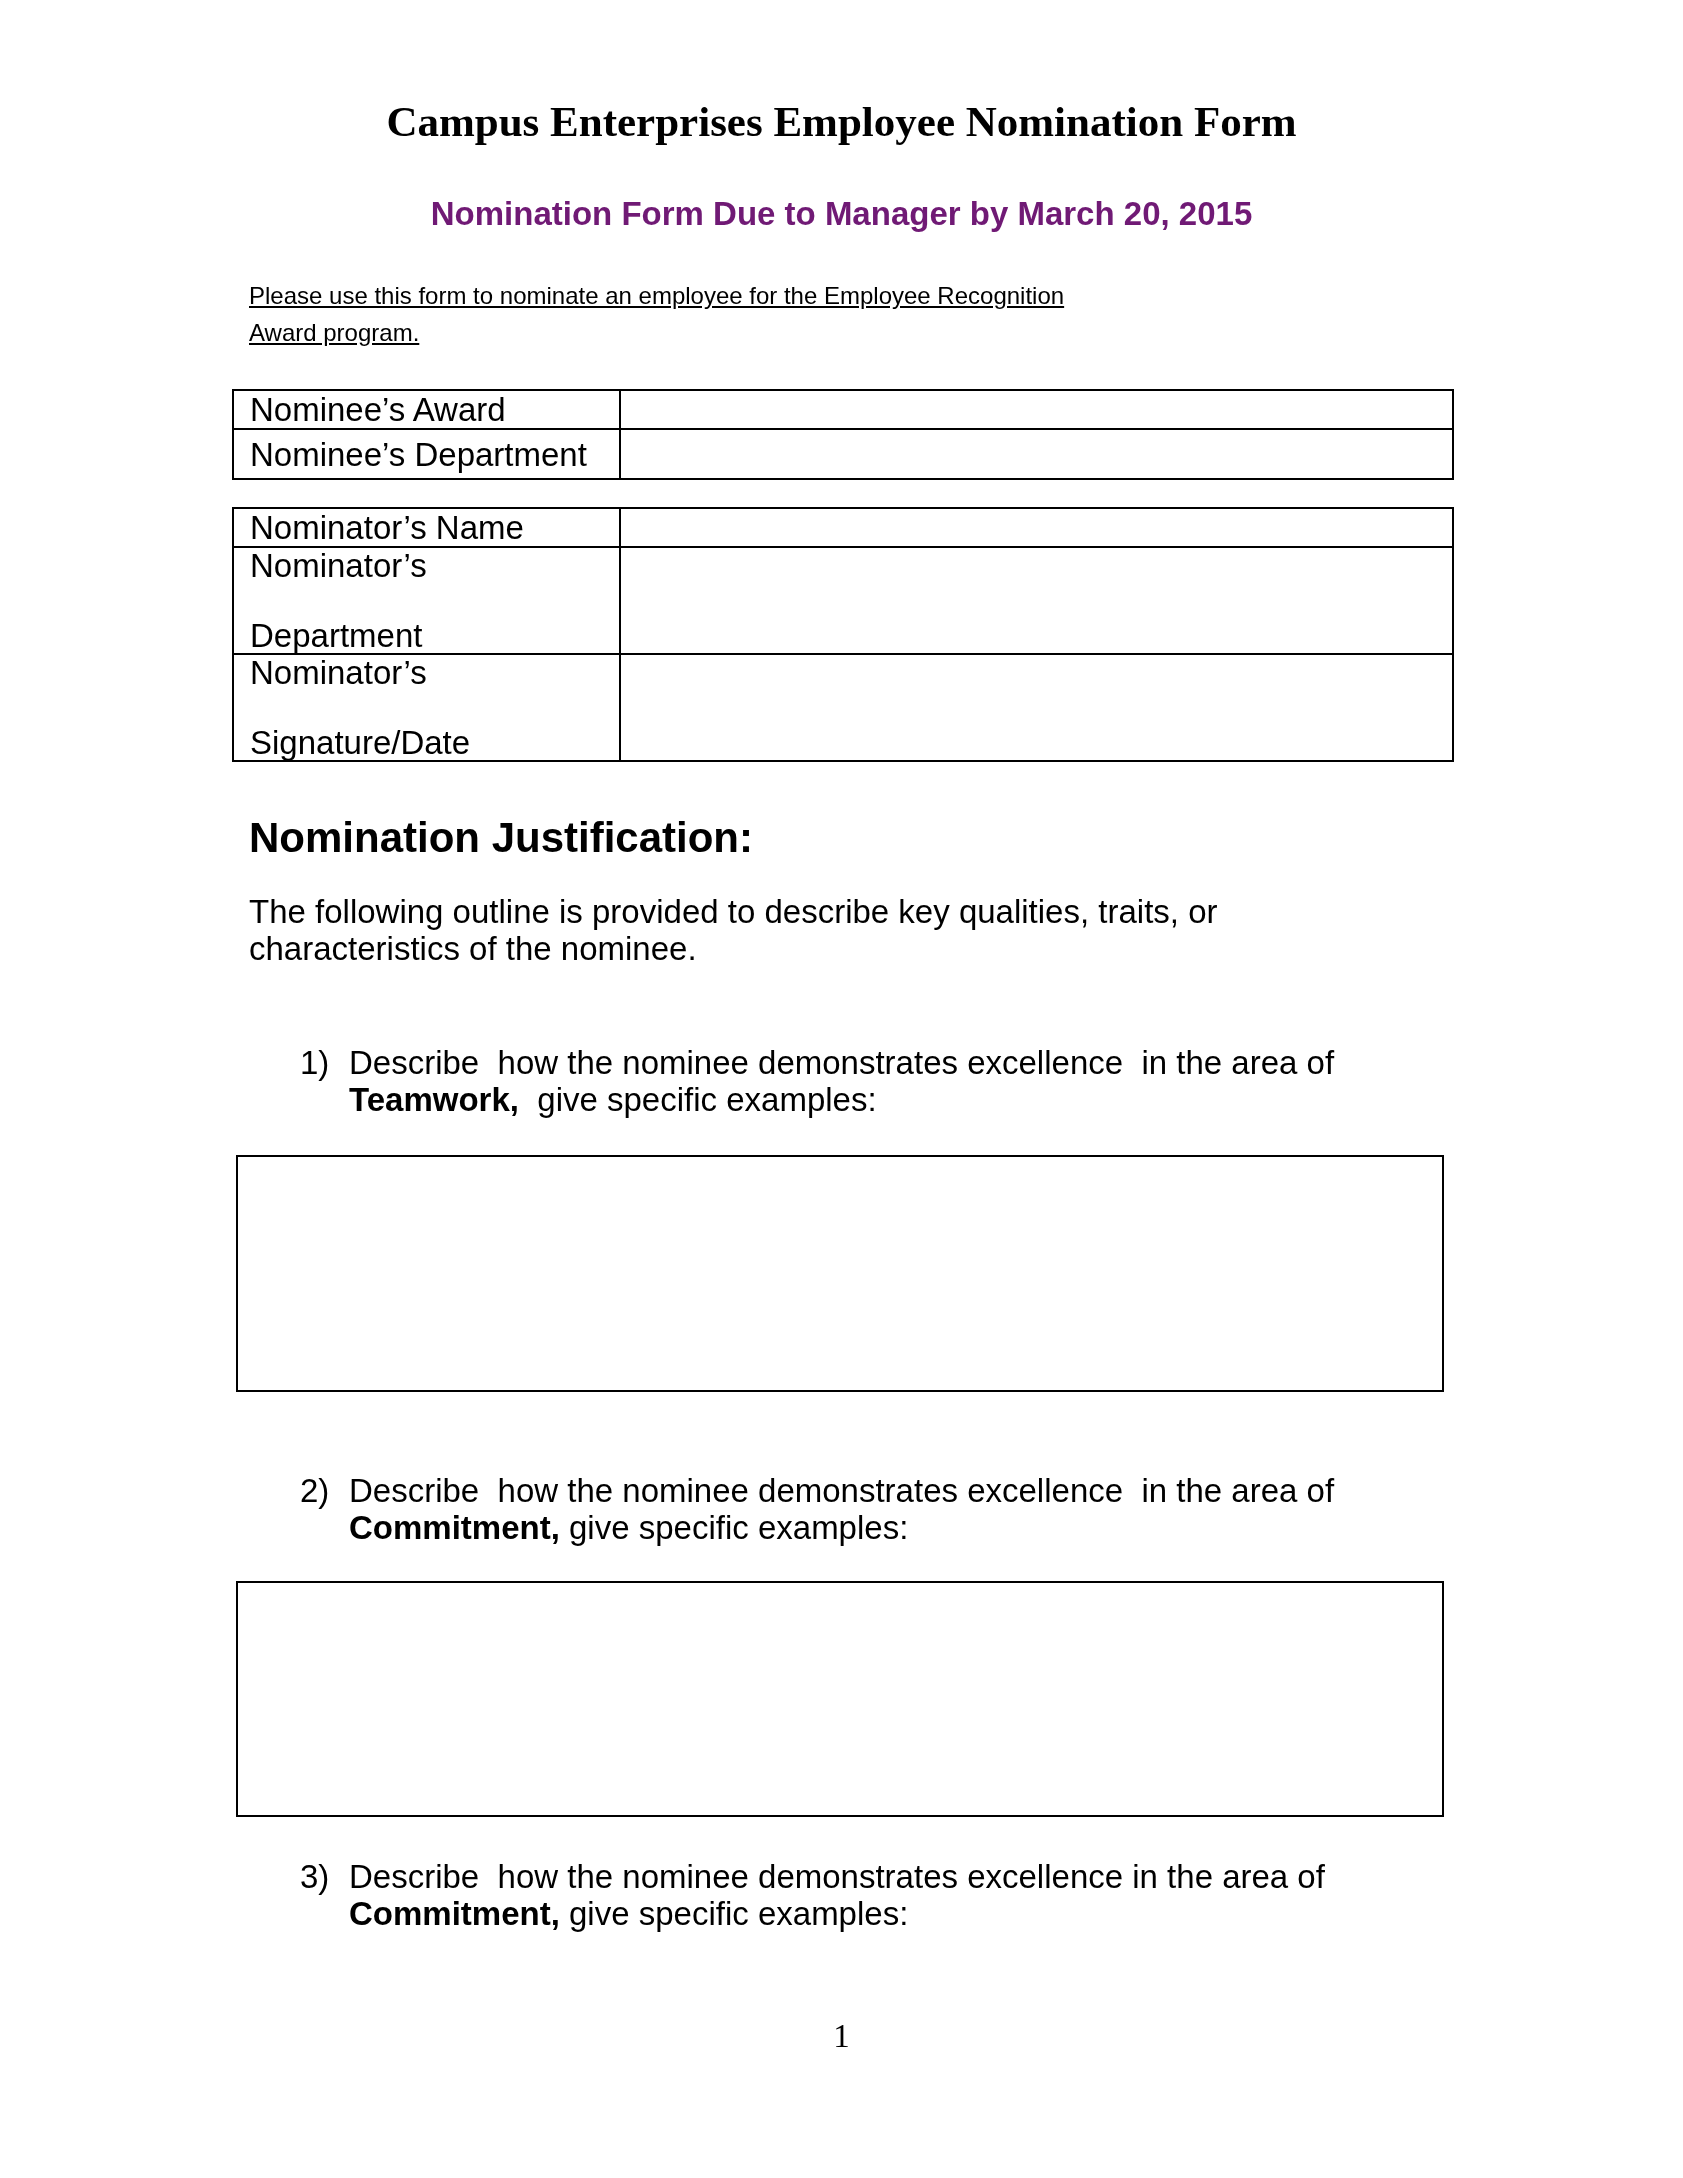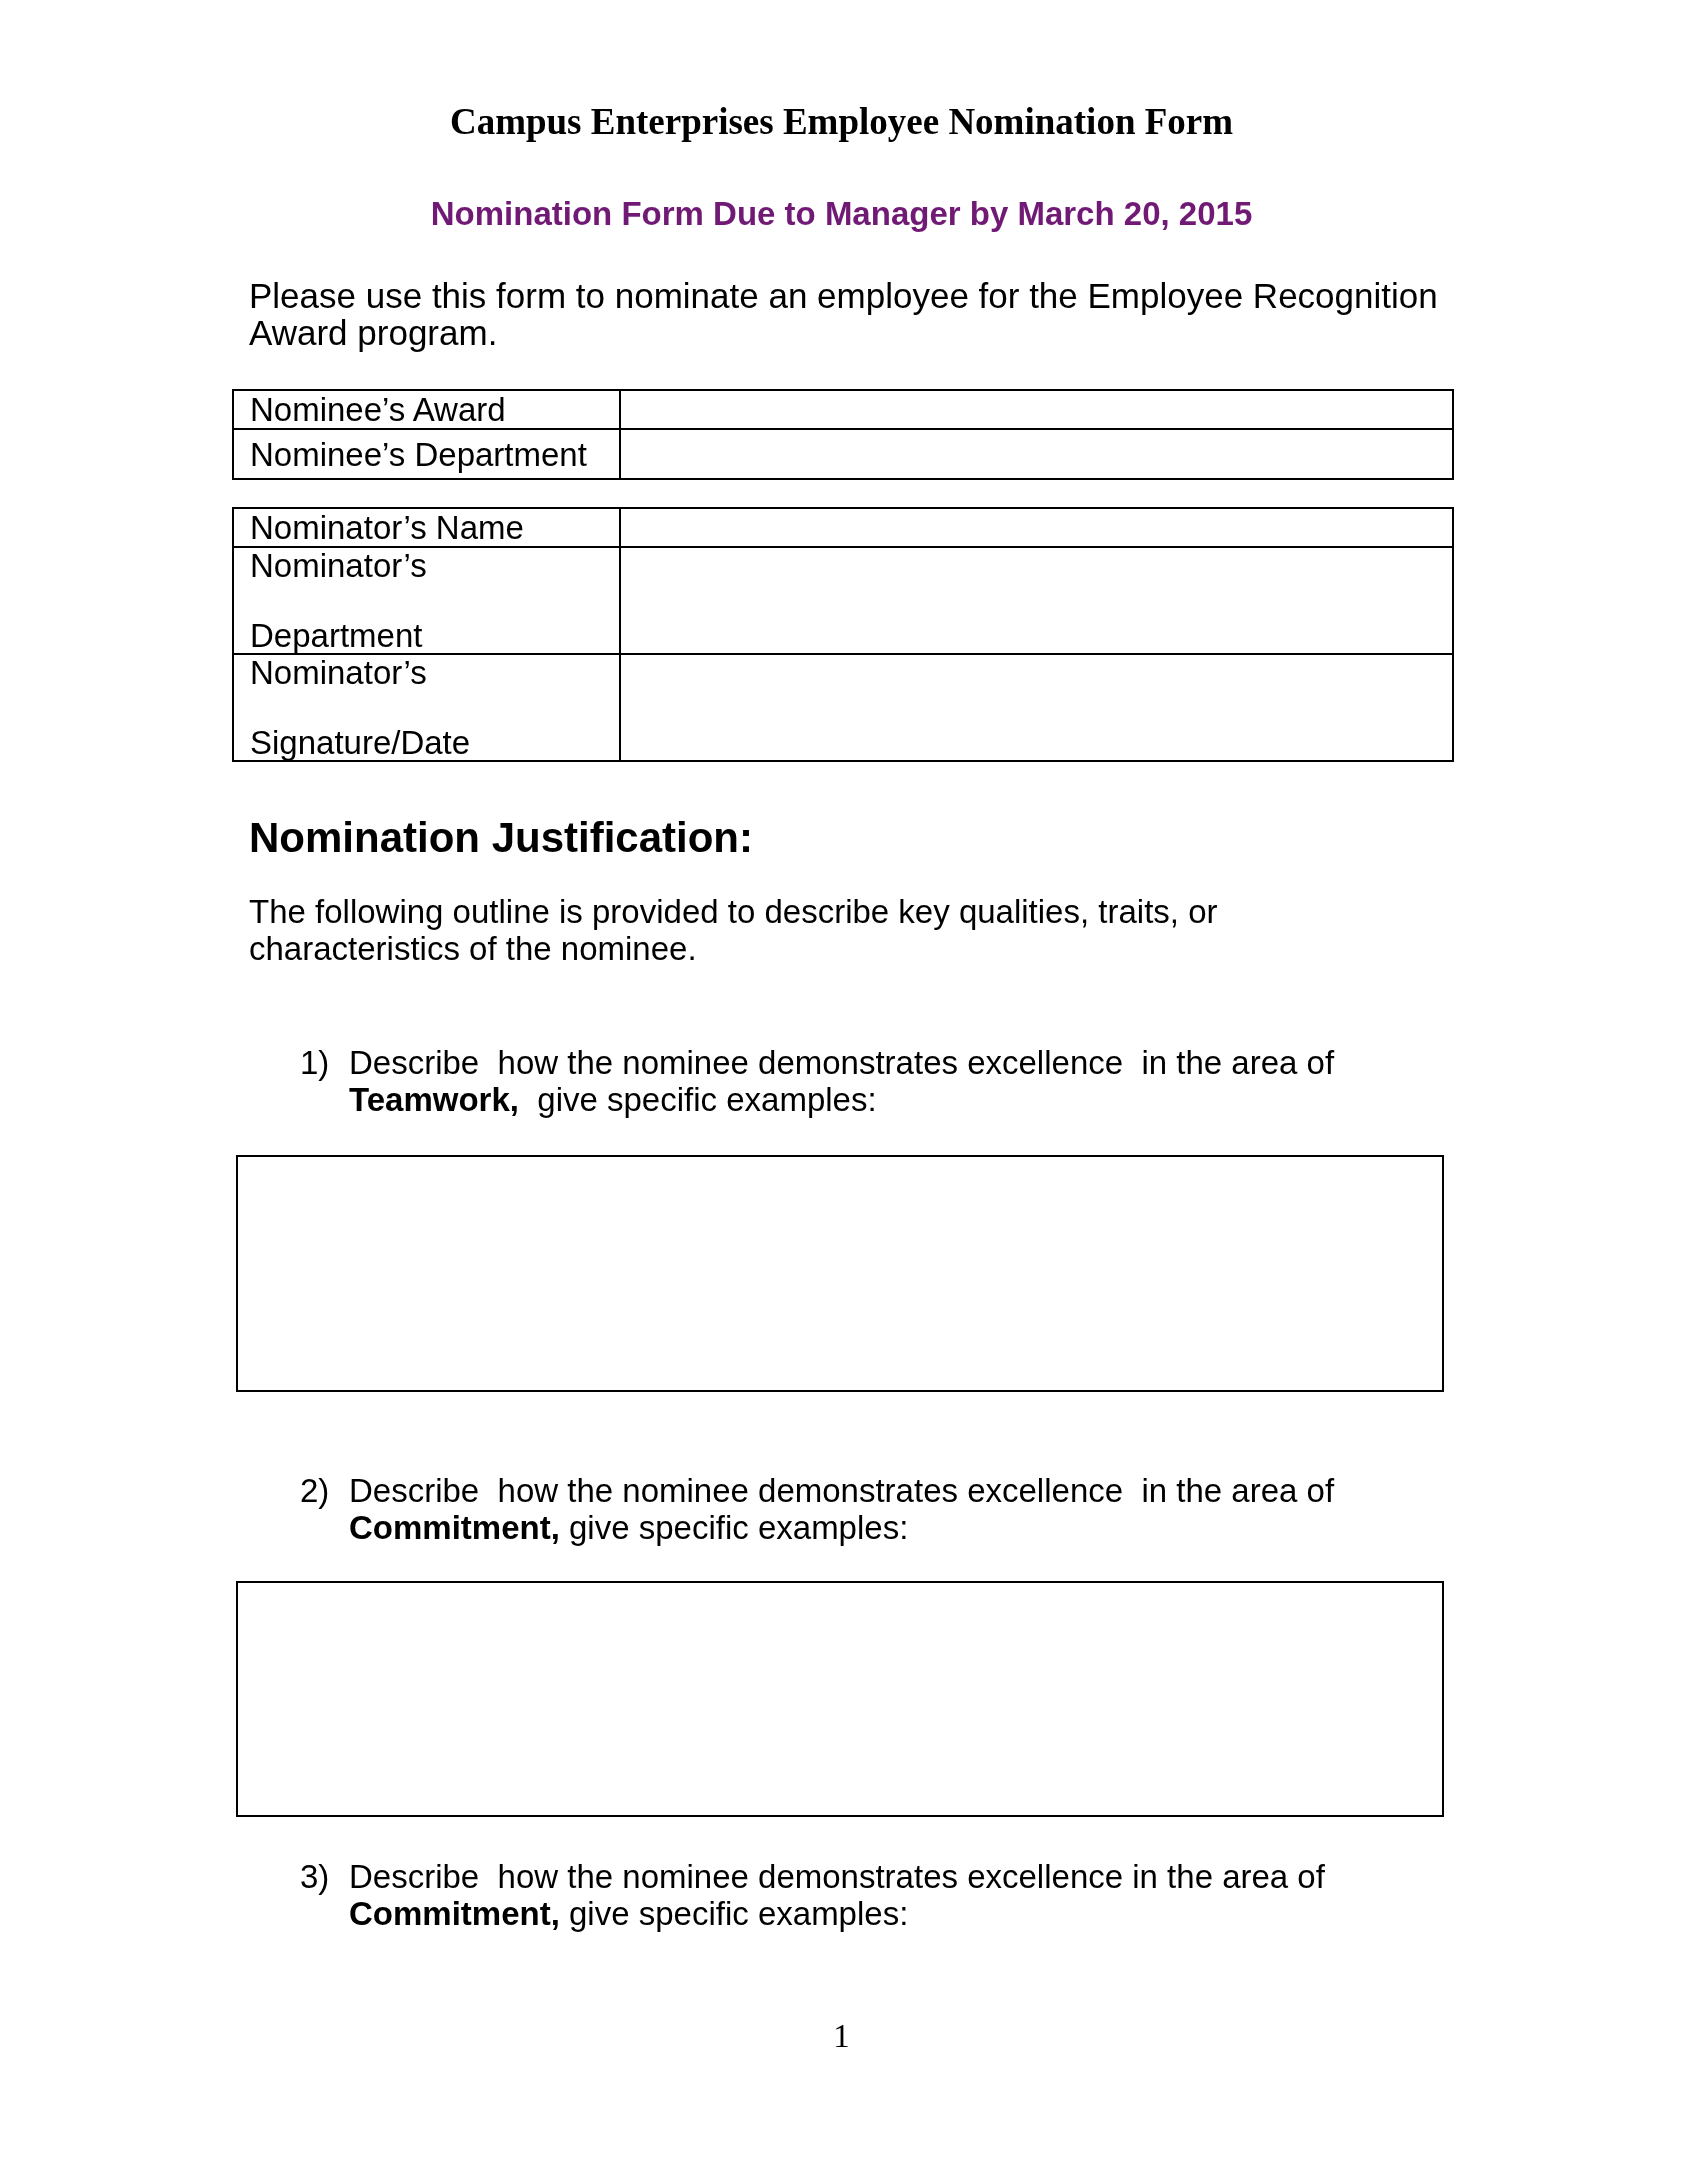--- a/index.html
+++ b/index.html
@@ -11,38 +11,39 @@
     font-family: "Liberation Sans", sans-serif;
     color: #000000;
     overflow: hidden;
   }
   .doc-title {
     position: absolute;
     top: 97px; left: 0; width: 1683px;
     text-align: center;
     font-family: "Liberation Serif", serif;
     font-weight: bold;
-    font-size: 37px;
+    font-size: 43px;
     line-height: 50px;
     color: #000000;
   }
   .doc-subtitle {
     position: absolute;
     top: 194px; left: 0; width: 1683px;
     text-align: center;
     font-weight: bold;
     font-size: 33px;
     line-height: 40px;
   }
   .intro {
     position: absolute;
     top: 277px; left: 249px; width: 1208px;
-    font-size: 35px;
+    font-size: 24px;
     line-height: 37px;
     white-space: pre-line;
+    text-decoration: underline;
   }
   table.form-table {
     position: absolute;
     left: 232px;
     width: 1220px;
     border-collapse: collapse;
     table-layout: fixed;
   }
   table.form-table td {
     border: 2px solid #000000;

